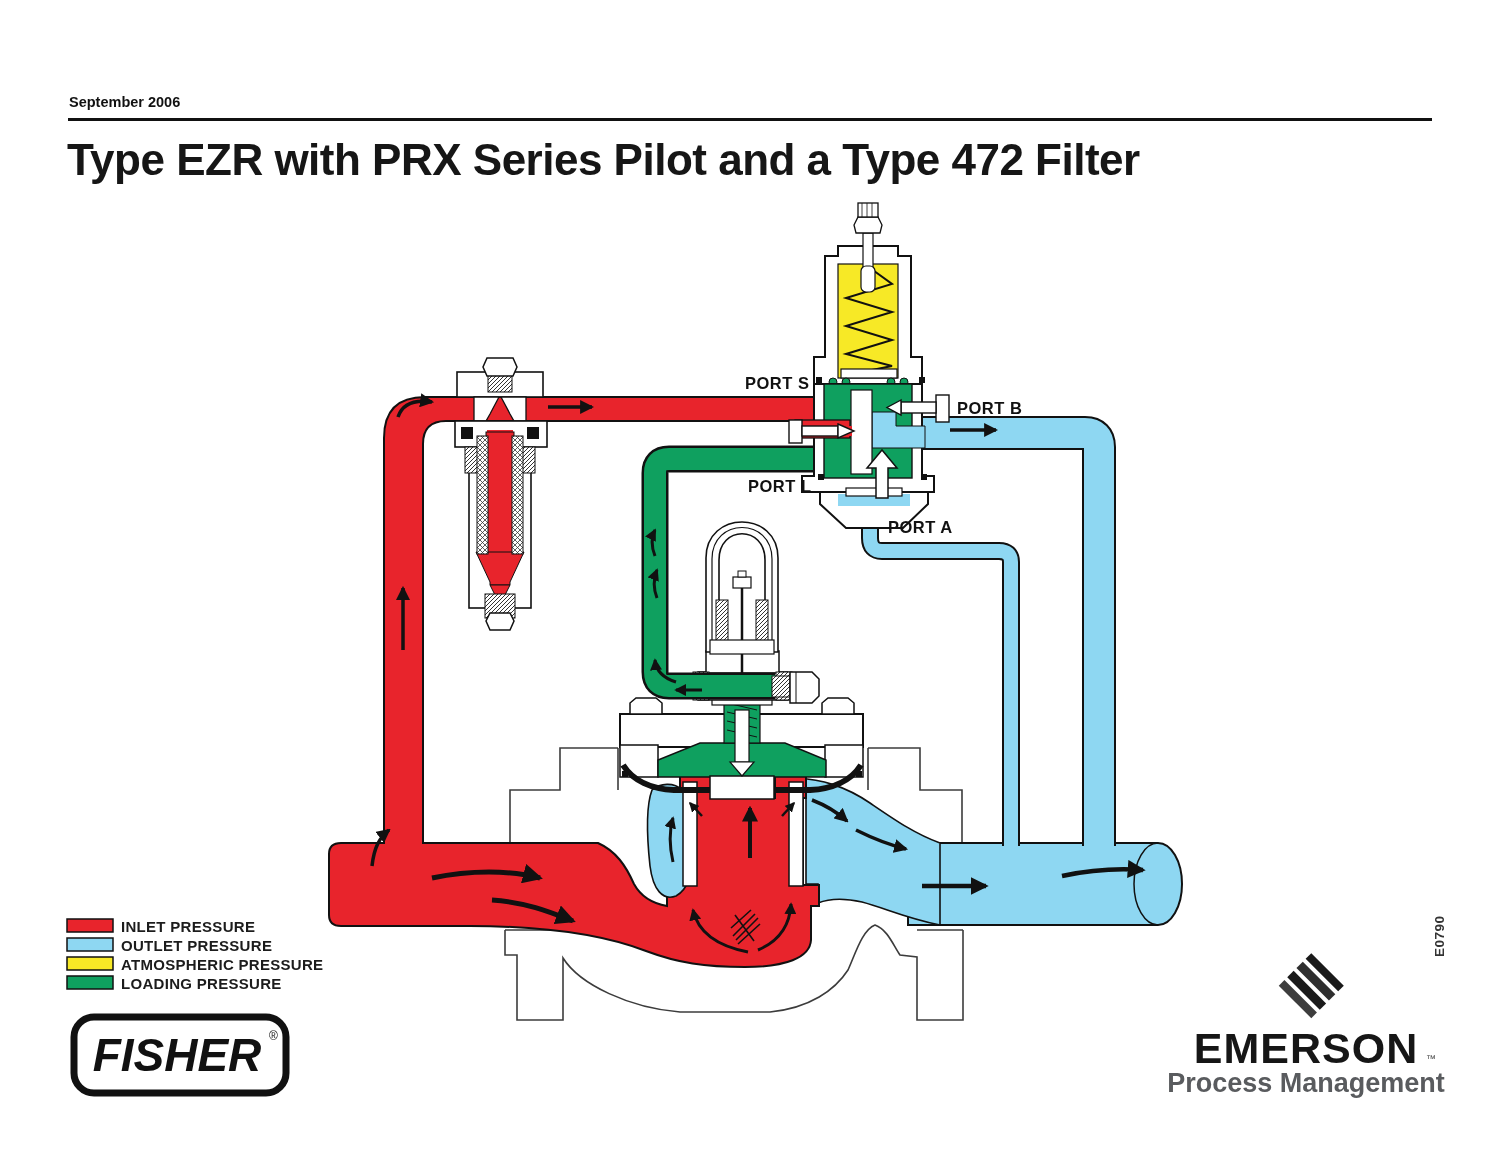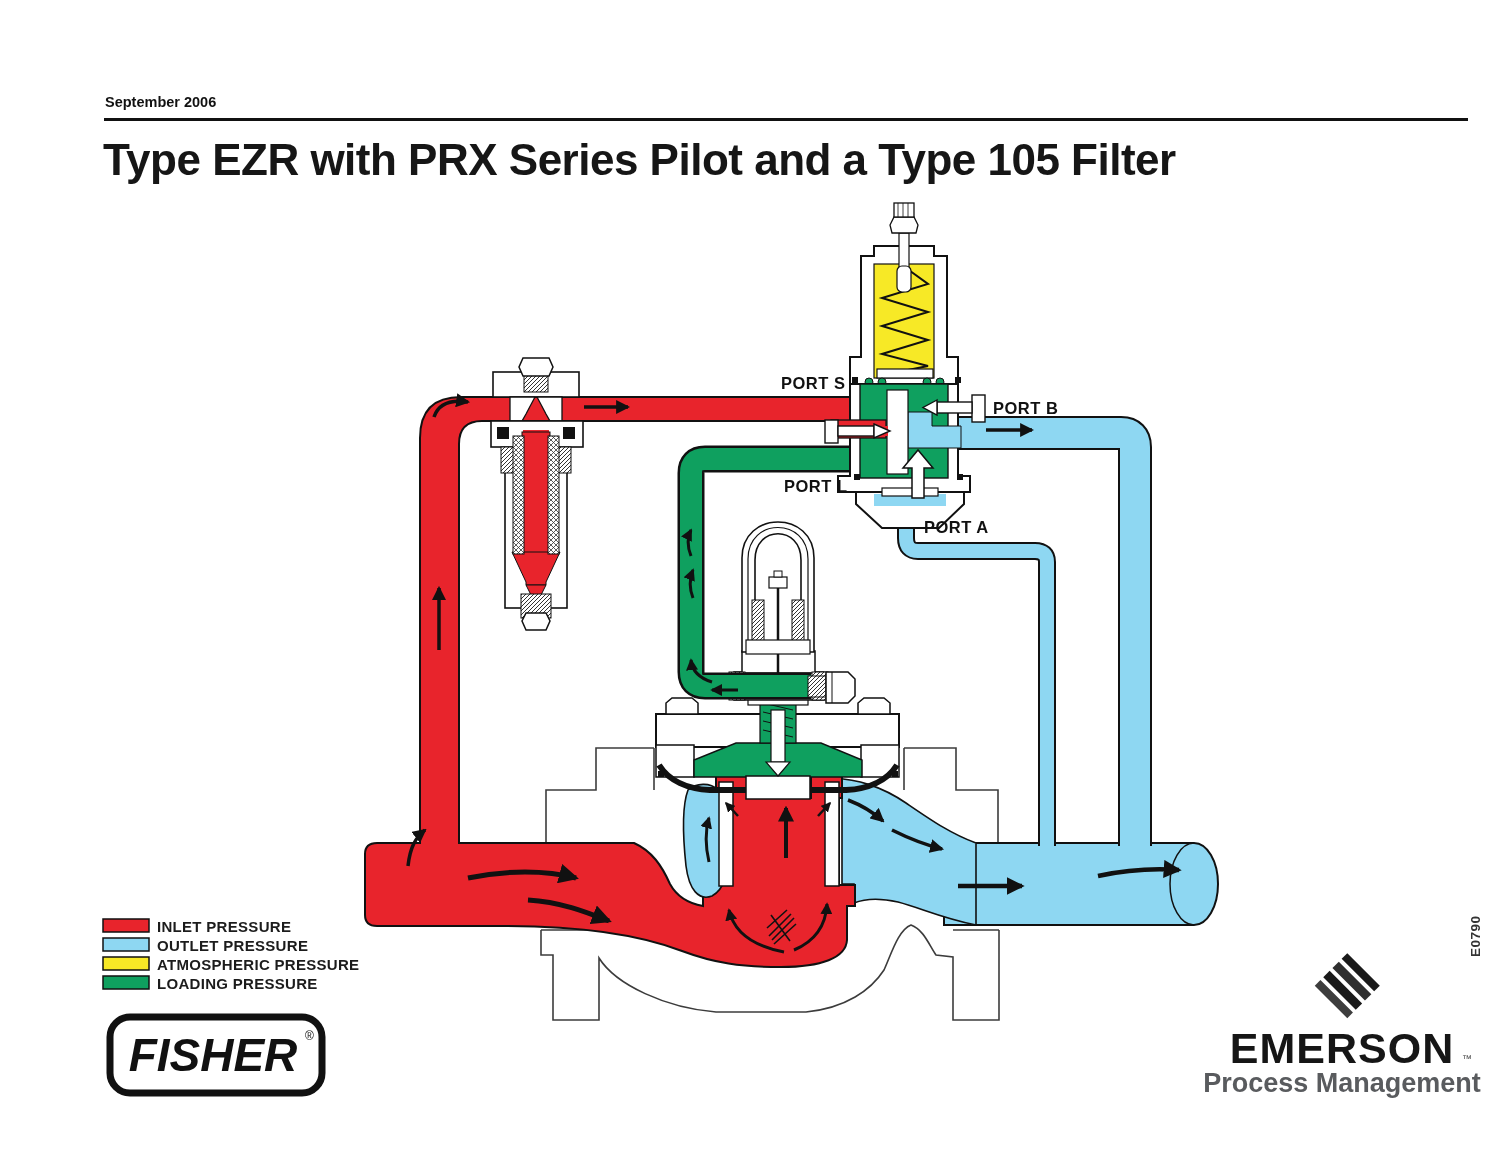--- a/index.html
+++ b/index.html
@@ -1,33 +1,33 @@
 <!DOCTYPE html>
 <html><head>
 <meta charset="utf-8">
 <style>
   html,body{margin:0;padding:0;background:#ffffff;width:1500px;height:1159px;overflow:hidden;
     font-family:"Liberation Sans", sans-serif;}
-  .page{position:relative;width:1316px;height:1159px;background:#fff;margin-left:36px;}
+  .page{position:relative;width:1316px;height:1159px;background:#fff;}
   .hdr-date{position:absolute;left:69px;top:94px;font-size:14.5px;font-weight:bold;color:#111;}
   .hdr-type{position:absolute;right:72px;top:68px;font-size:40px;font-weight:normal;color:#1a1a1a;letter-spacing:1px;}
   .hdr-rule{position:absolute;left:68px;top:118px;width:1364px;height:2.5px;background:#111;}
   .hdr-title{position:absolute;left:67px;top:135px;font-size:44px;font-weight:bold;color:#161616;letter-spacing:-0.5px;}
   svg text{font-family:"Liberation Sans", sans-serif;}
   .portlbl{font-size:16.5px;font-weight:bold;fill:#111;letter-spacing:0.5px;}
   .leglbl{font-size:15px;font-weight:bold;fill:#1c1c1c;letter-spacing:0.3px;}
 </style>
 </head>
 <body>
 
 <div class="page">
 
   <div class="hdr-date">September 2006</div>
   <div class="hdr-rule"></div>
-  <div class="hdr-title">Type EZR with PRX Series Pilot and a Type 105 Filter</div>
+  <div class="hdr-title">Type EZR with PRX Series Pilot and a Type 472 Filter</div>
 
   <svg width="1500" height="1159" viewBox="0 0 1500 1159" style="position:absolute;left:0;top:0;">
     <defs>
       <marker id="ah" viewBox="0 0 10 10" refX="8.5" refY="5" markerUnits="strokeWidth" markerWidth="4" markerHeight="4" orient="auto">
         <path d="M0,0 L10,5 L0,10 Z" fill="#111"></path>
       </marker>
       <pattern id="thr" width="4" height="4" patternUnits="userSpaceOnUse">
         <rect width="4" height="4" fill="#fff"></rect>
         <path d="M0,4 L4,0" stroke="#333" stroke-width="1"></path>
       </pattern>

